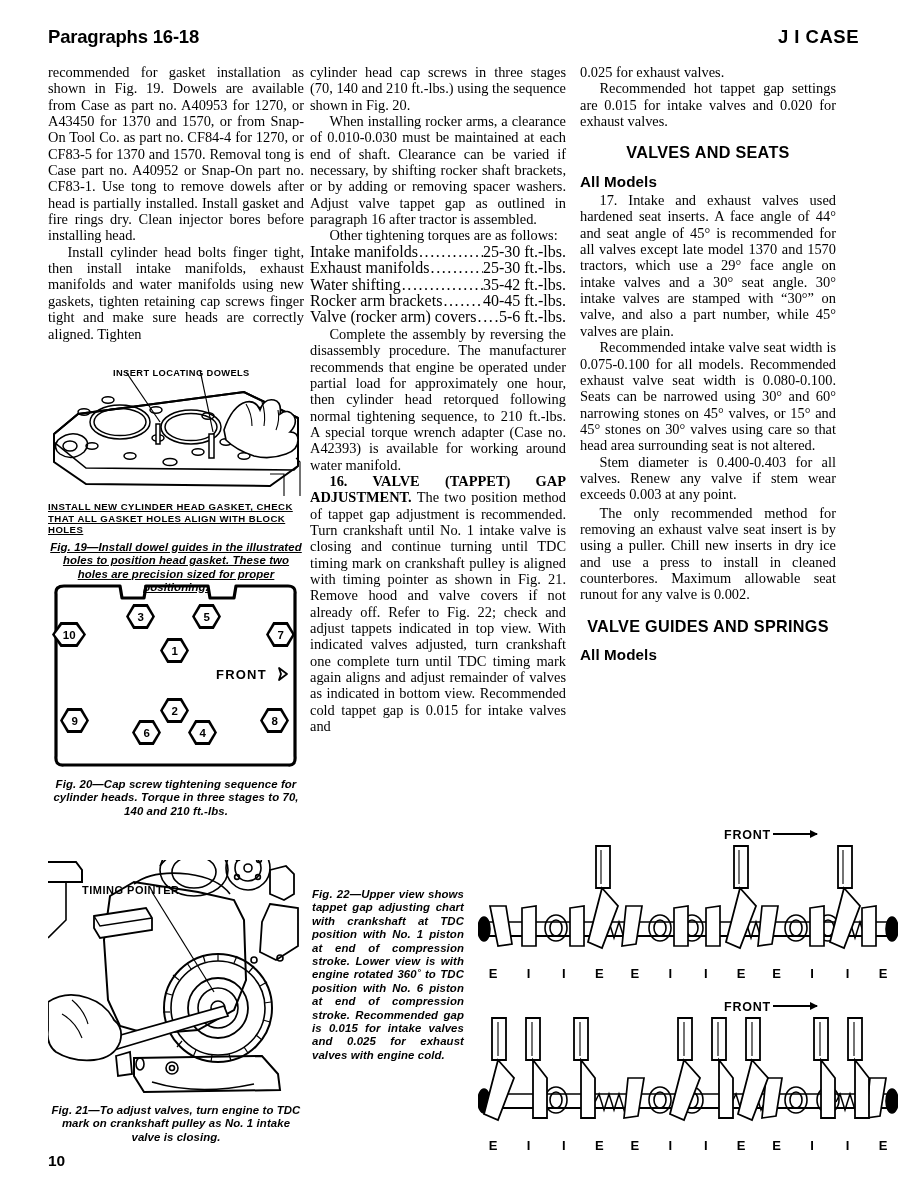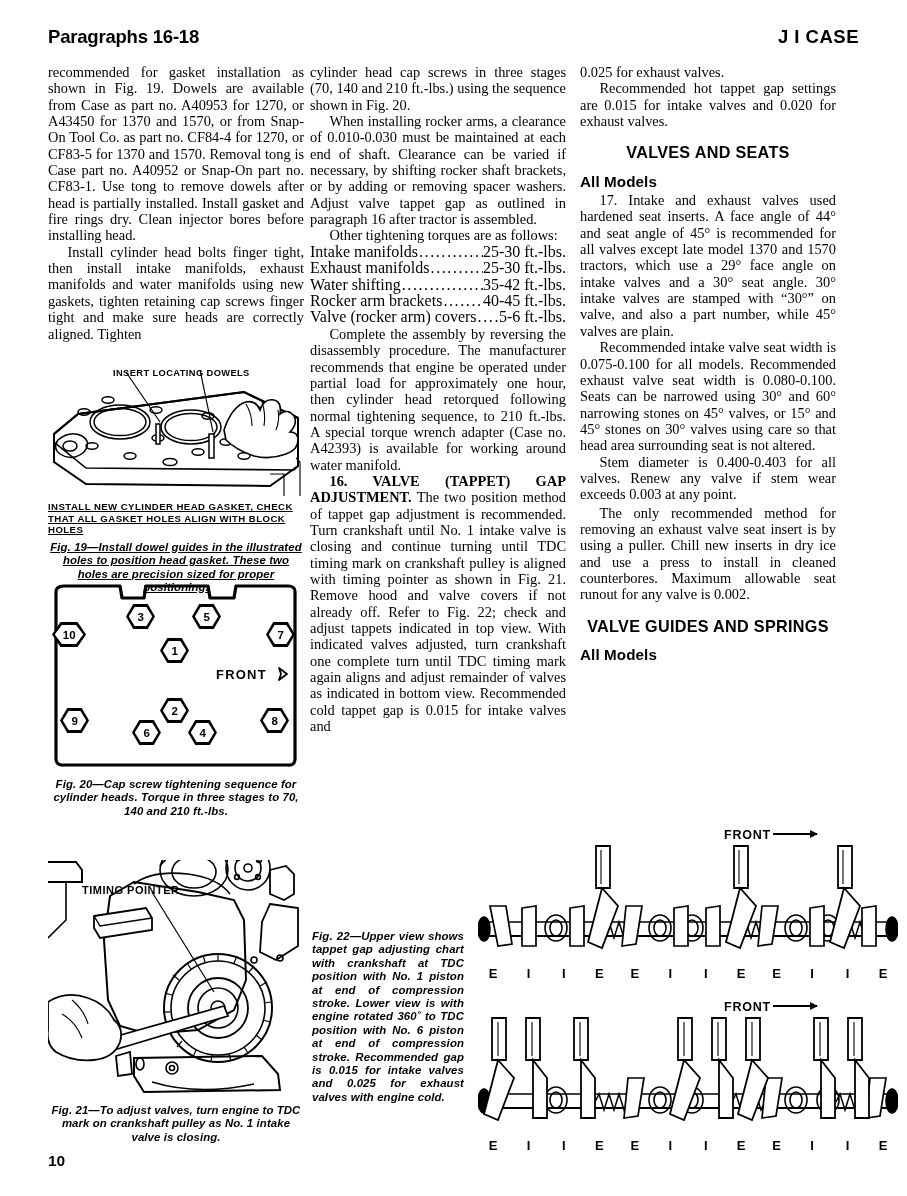--- a/index.html
+++ b/index.html
@@ -160,21 +160,21 @@
   #fig21 { left: 48px; top: 860px; width: 256px; }
   #fig21 .art { position: relative; height: 240px; }
   #fig21 .tp {
     position: absolute; left: 34px; top: 24px;
     font-family: "Liberation Sans", sans-serif;
     font-weight: bold; font-size: 11px; letter-spacing: 0.5px;
   }
 
   
   #fig22cap {
-    left: 312px; top: 930px; width: 152px;
+    left: 312px; top: 888px; width: 152px;
   }
   #fig22cap .caption { text-align: justify; }
 
   
   #fig22a { left: 478px; top: 828px; width: 420px; }
   #fig22b { left: 478px; top: 1000px; width: 420px; }
   .rockerstrip { position: relative; }
   .eilabels {
     display: flex;
     justify-content: space-between;

